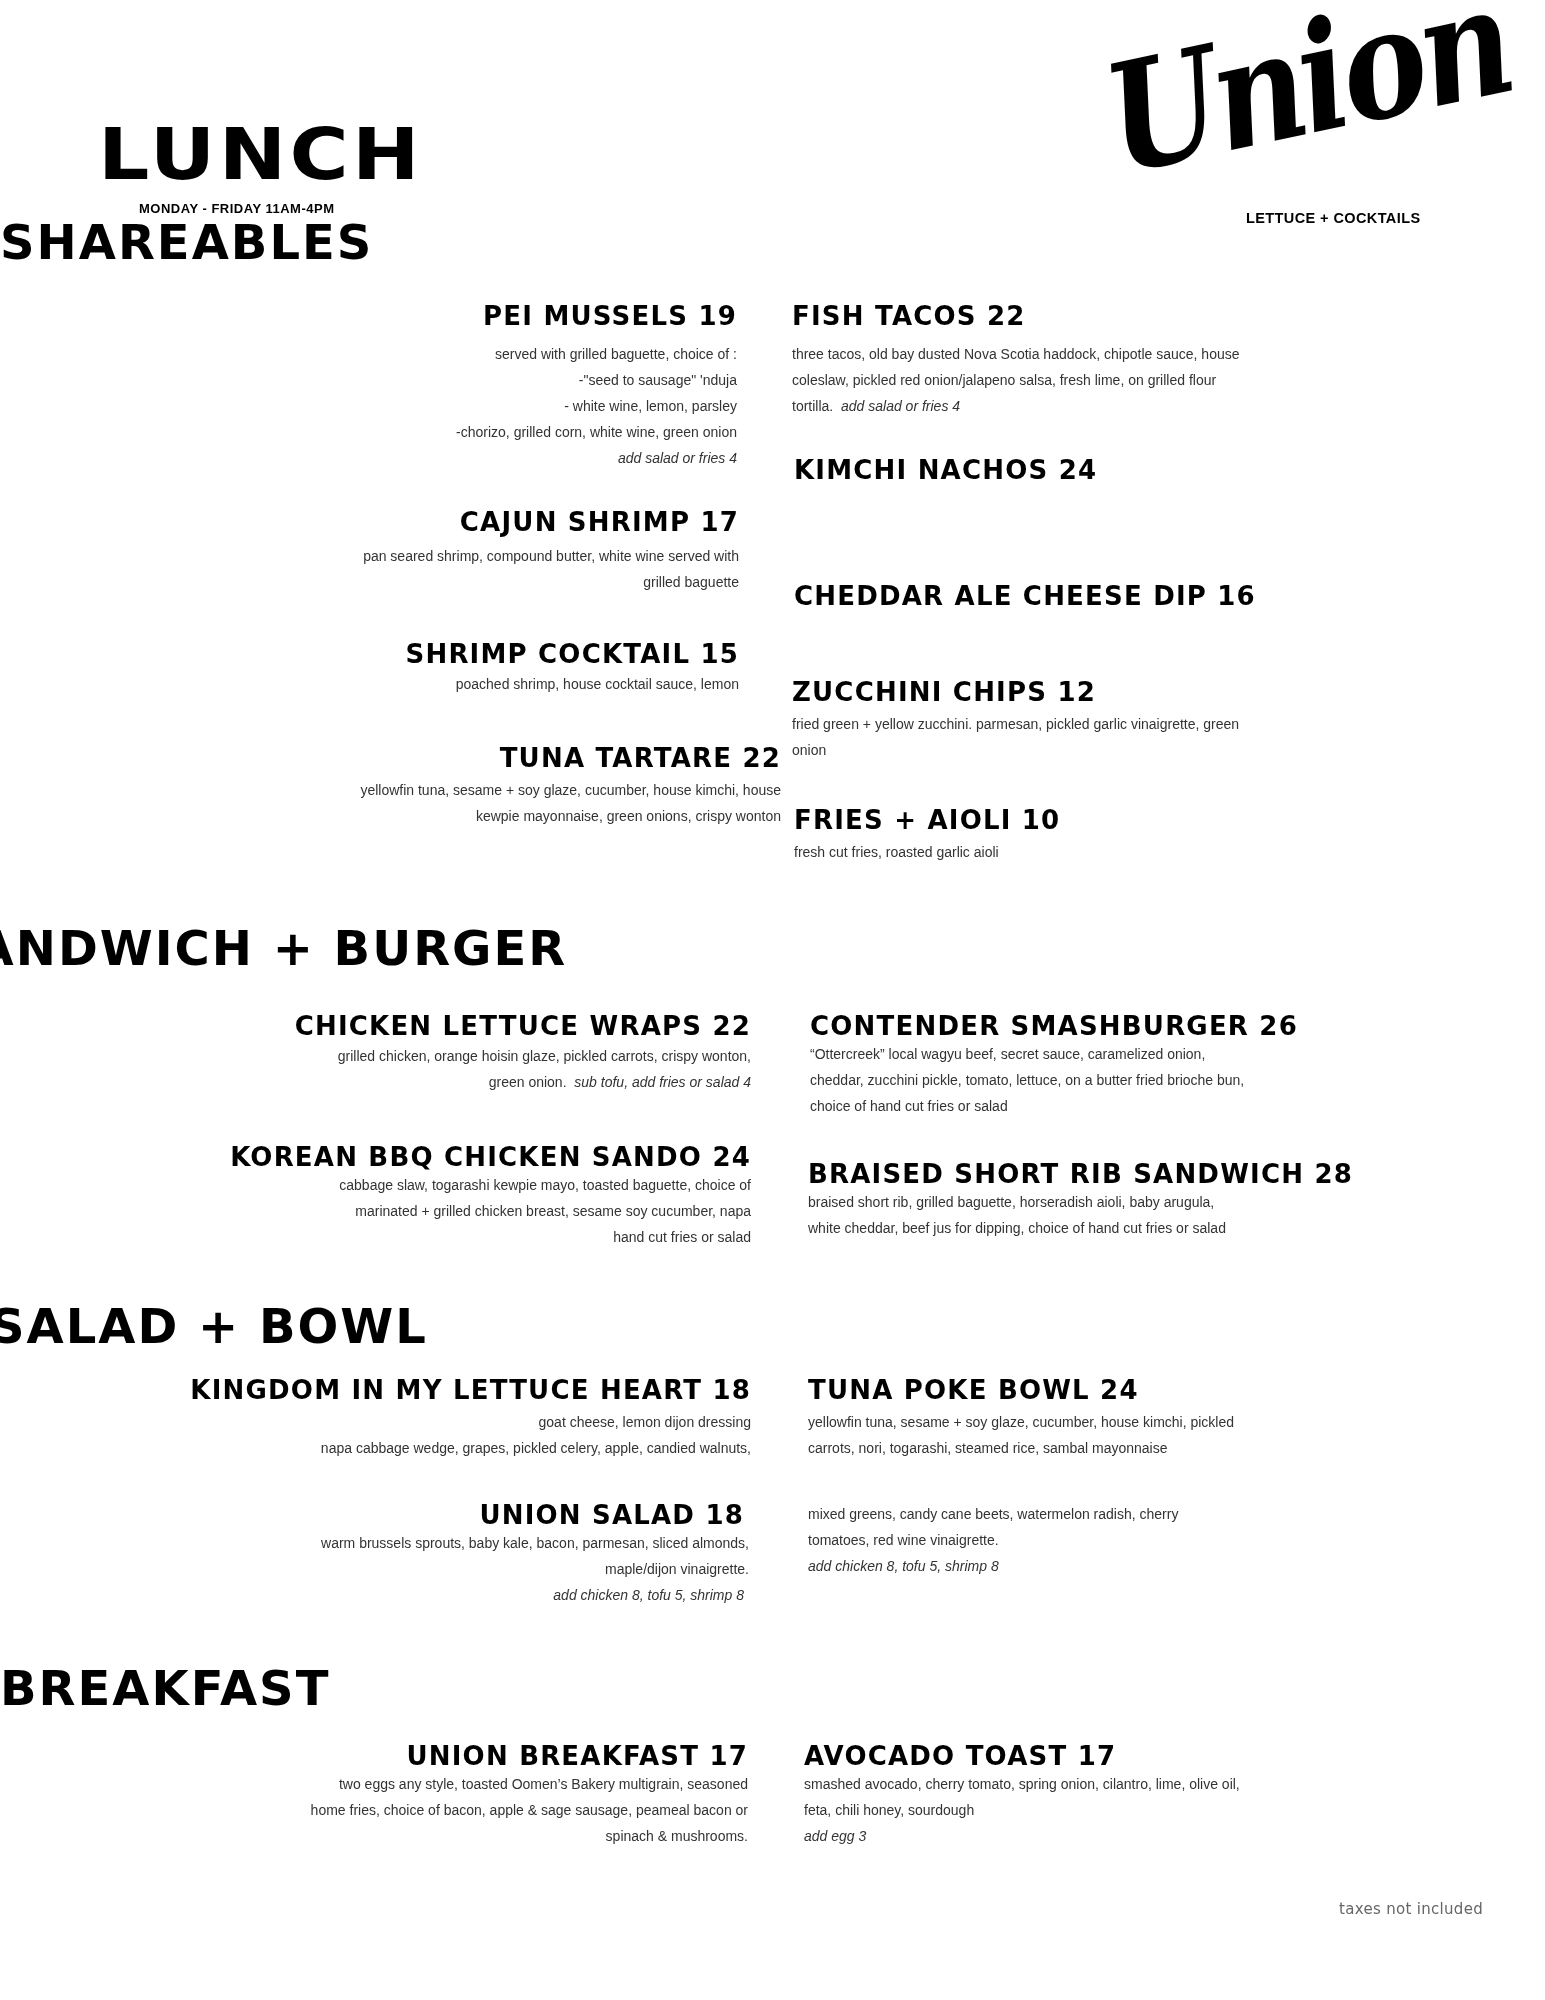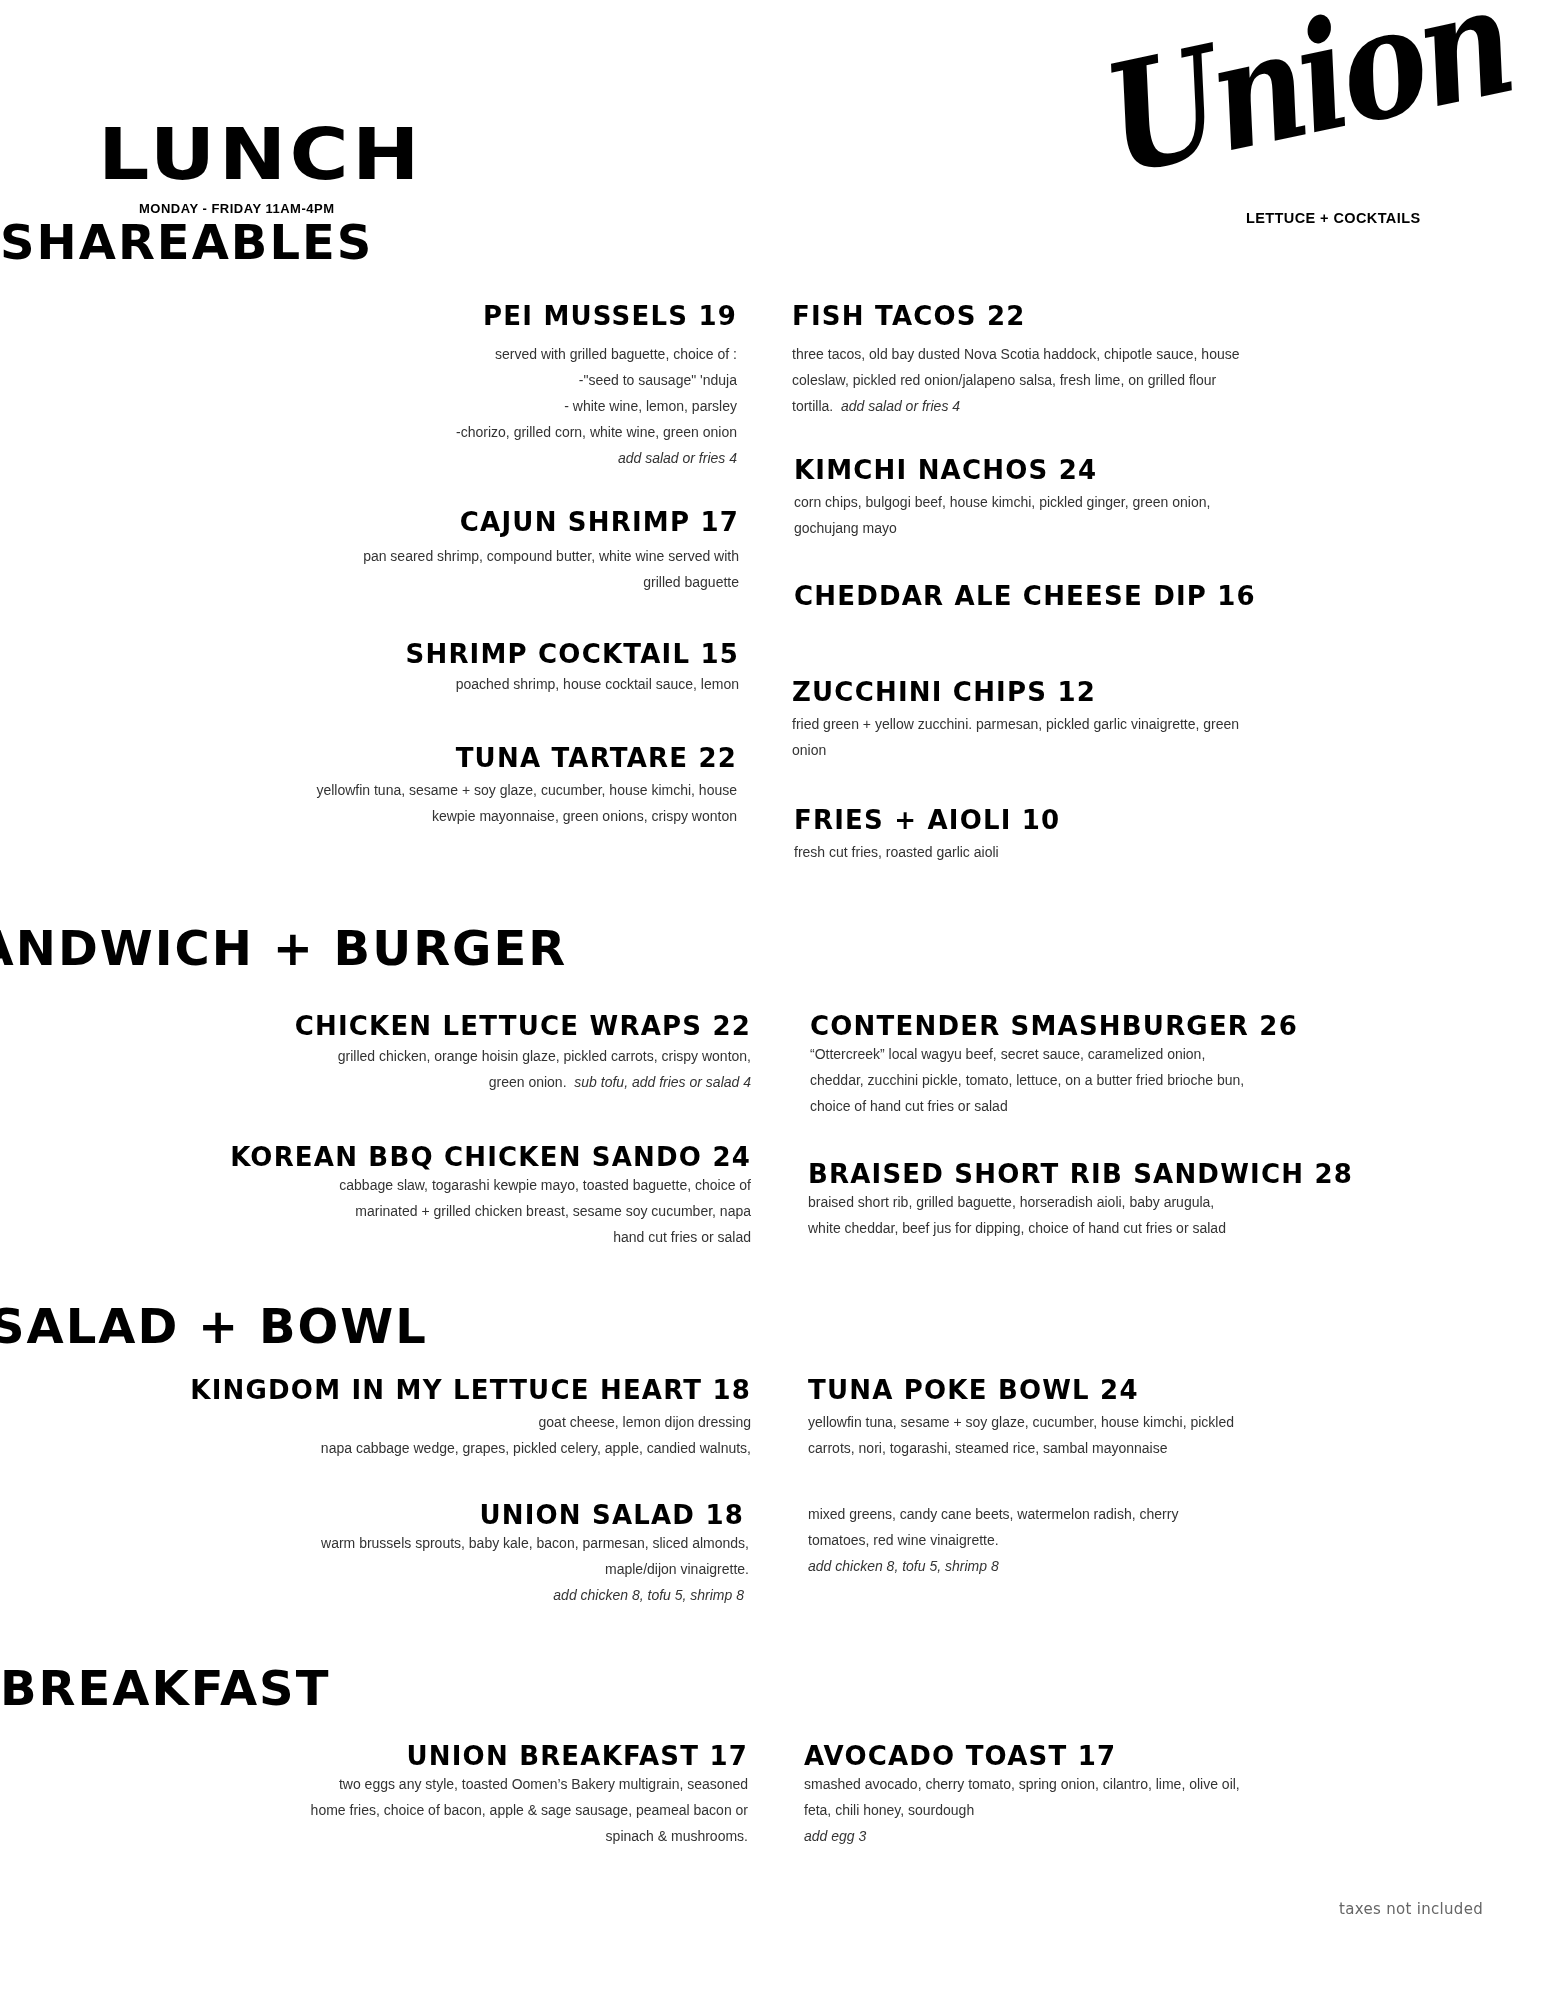--- a/index.html
+++ b/index.html
@@ -51,43 +51,39 @@
   </div>
 </div>
 
 <div class="item right" style="right:806px; top:640px; width:620px;">
   <div class="item-name">SHRIMP COCKTAIL 15</div>
   <div class="item-desc" style="margin-top:2px;">
     <span class="line">poached shrimp, house cocktail sauce, lemon</span>
   </div>
 </div>
 
-<div class="item right" style="right:808px; top:744px; width:680px;">
+<div class="item right" style="right:764px; top:744px; width:680px;">
   <div class="item-name">TUNA TARTARE 22</div>
   <div class="item-desc" style="margin-top:4px;">
     <span class="line">yellowfin tuna, sesame + soy glaze, cucumber, house kimchi, house</span>
     <span class="line">kewpie mayonnaise, green onions, crispy wonton</span>
   </div>
 </div>
 
 <div class="item" style="left:792px; top:302px; width:700px;">
   <div class="item-name">FISH TACOS 22</div>
   <div class="item-desc" style="margin-top:10px;">
     <span class="line">three tacos, old bay dusted Nova Scotia haddock, chipotle sauce, house</span>
     <span class="line">coleslaw, pickled red onion/jalapeno salsa, fresh lime, on grilled flour</span>
     <span class="line"><span>tortilla.</span>&nbsp; <span class="note">add salad or fries 4</span></span>
   </div>
 </div>
 
 <div class="item" style="left:794px; top:456px; width:700px;">
   <div class="item-name">KIMCHI NACHOS 24</div>
-  <div class="item-desc" style="margin-top:4px;">
-    <span class="line">corn chips, bulgogi beef, house kimchi, pickled ginger, green onion,</span>
-    <span class="line">gochujang mayo</span>
-  </div>
 </div>
 
 <div class="item" style="left:794px; top:582px; width:700px;">
   <div class="item-name">CHEDDAR ALE CHEESE DIP 16</div>
 </div>
 
 <div class="item" style="left:792px; top:678px; width:700px;">
   <div class="item-name">ZUCCHINI CHIPS 12</div>
   <div class="item-desc" style="margin-top:4px;">
     <span class="line">fried green + yellow zucchini. parmesan, pickled garlic vinaigrette, green</span>

